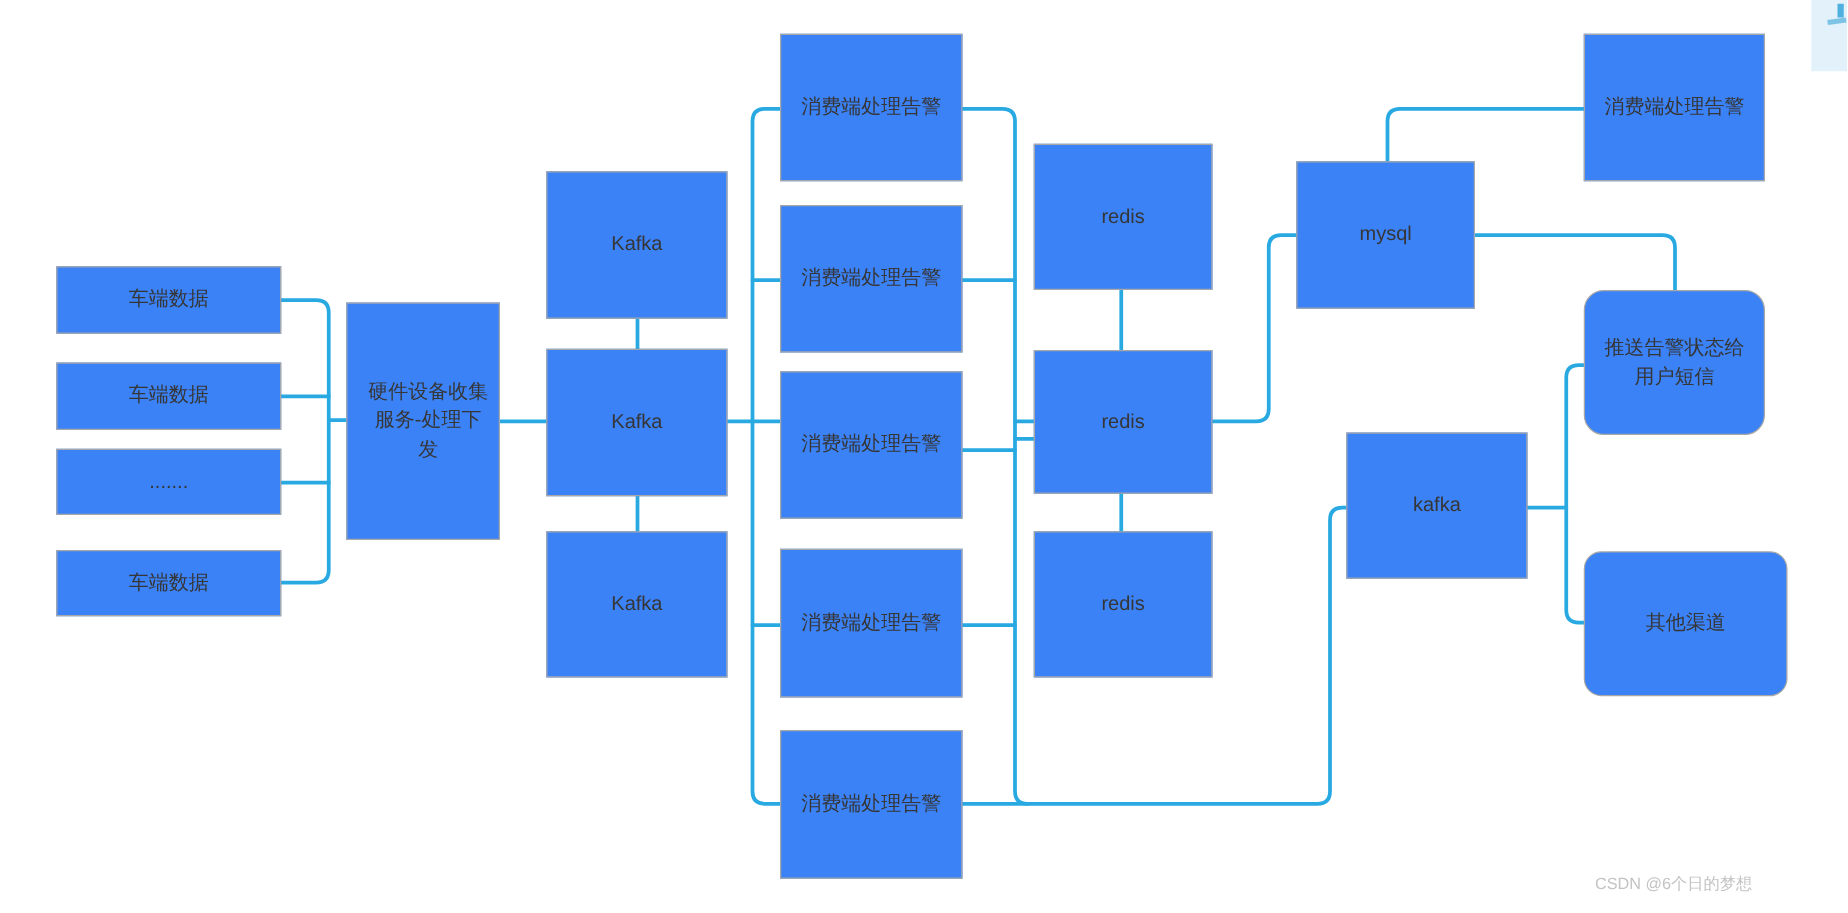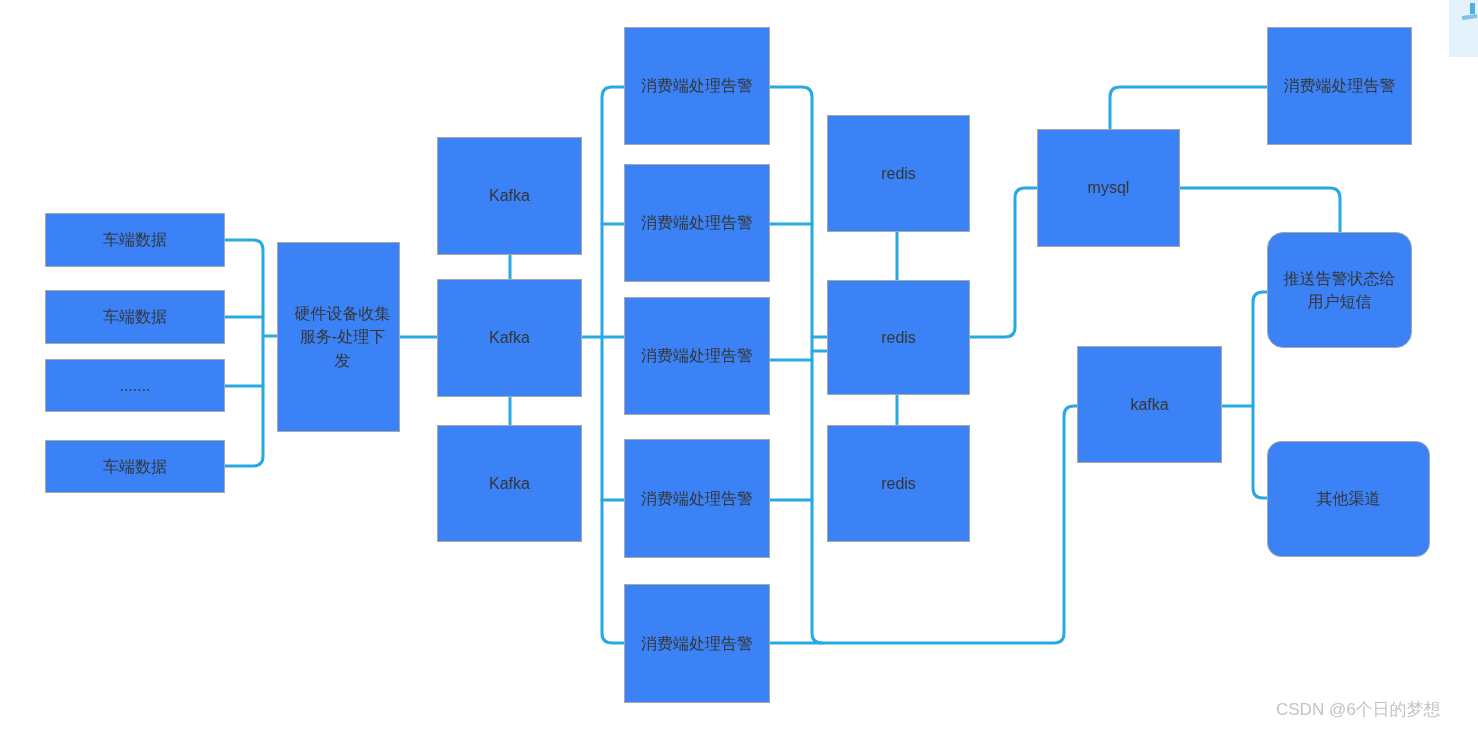--- a/index.html
+++ b/index.html
@@ -28,21 +28,21 @@
     justify-content:center;
     text-align:center;
     font-size:16px;
     color:#363636;
     line-height:1.45;
     padding:3px 8px;
   }
   .watermark{
     position:absolute;
     left:1276px;top:698px;
-    font-size:17px;
+    font-size:13px;
     color:#c3c3c3;
     text-shadow:1px 1px 0 rgba(255,255,255,0.95);
     white-space:nowrap;
   }
   .side-panel{
     position:absolute;
     left:1449px;top:0;
     width:29px;height:57px;
     background:#e3f1fb;
   }

